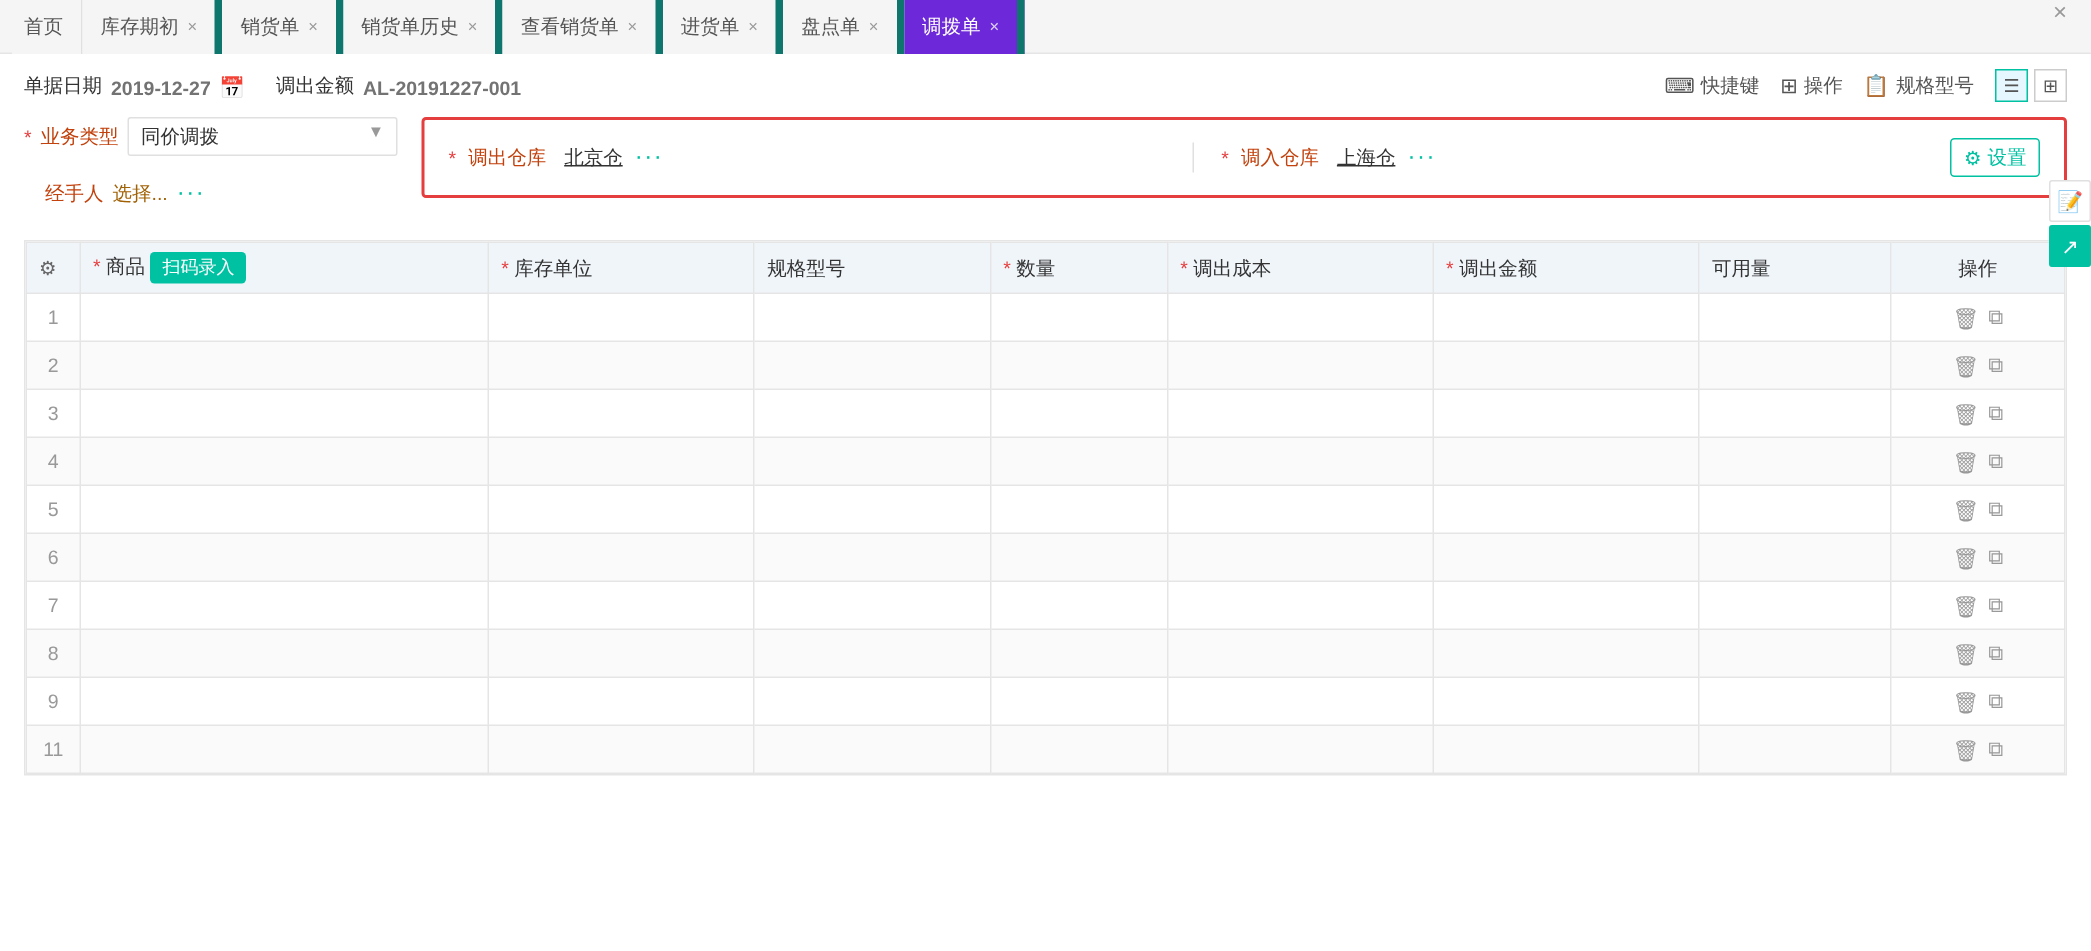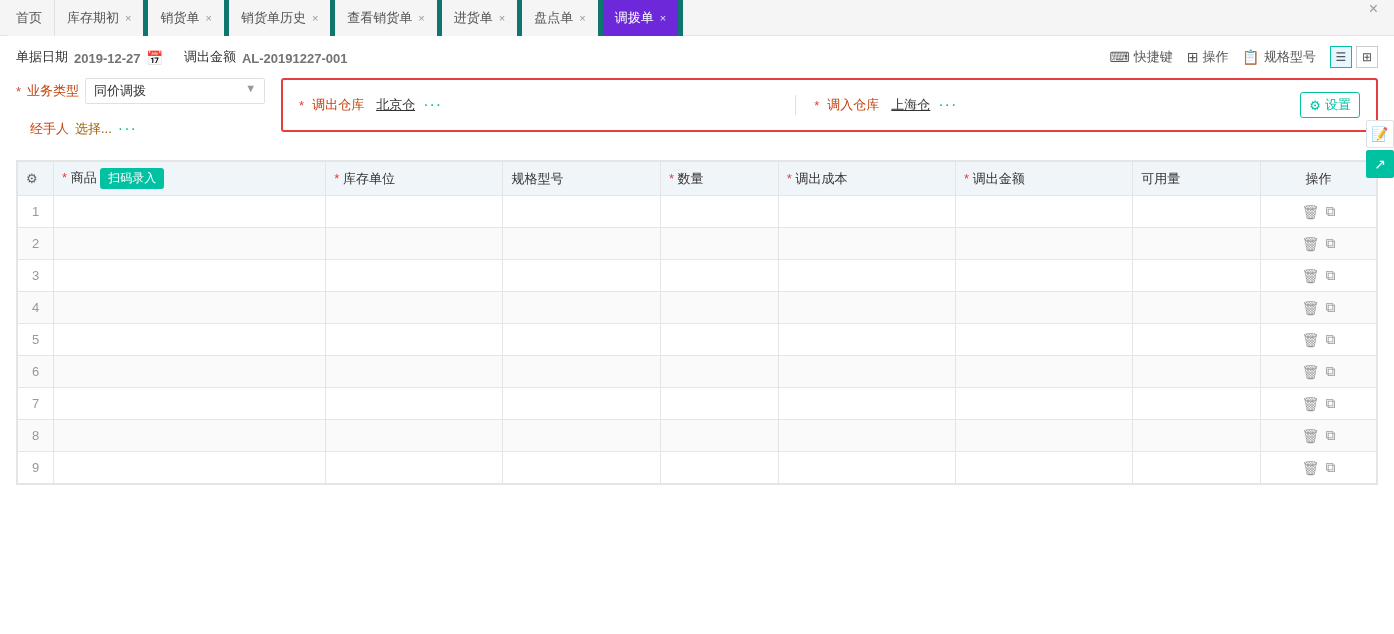--- a/index.html
+++ b/index.html
@@ -568,20 +568,36 @@
               <td></td>
               <td></td>
               <td></td>
               <td>
                 <div class="ops-cell">
                   <span class="op-icon">🗑</span>
                   <span class="op-icon">⧉</span>
                 </div>
               </td>
             </tr>
+            <tr>
+              <td class="row-num">11</td>
+              <td></td>
+              <td></td>
+              <td></td>
+              <td></td>
+              <td></td>
+              <td></td>
+              <td></td>
+              <td>
+                <div class="ops-cell">
+                  <span class="op-icon">🗑</span>
+                  <span class="op-icon">⧉</span>
+                </div>
+              </td>
+            </tr>
           </tbody>
       </table>
     </div>
   </div>
 </div>
 
 <div class="right-sidebar">
   <div class="sidebar-fab">📝</div>
   <div class="sidebar-fab green">↗</div>
 </div>

